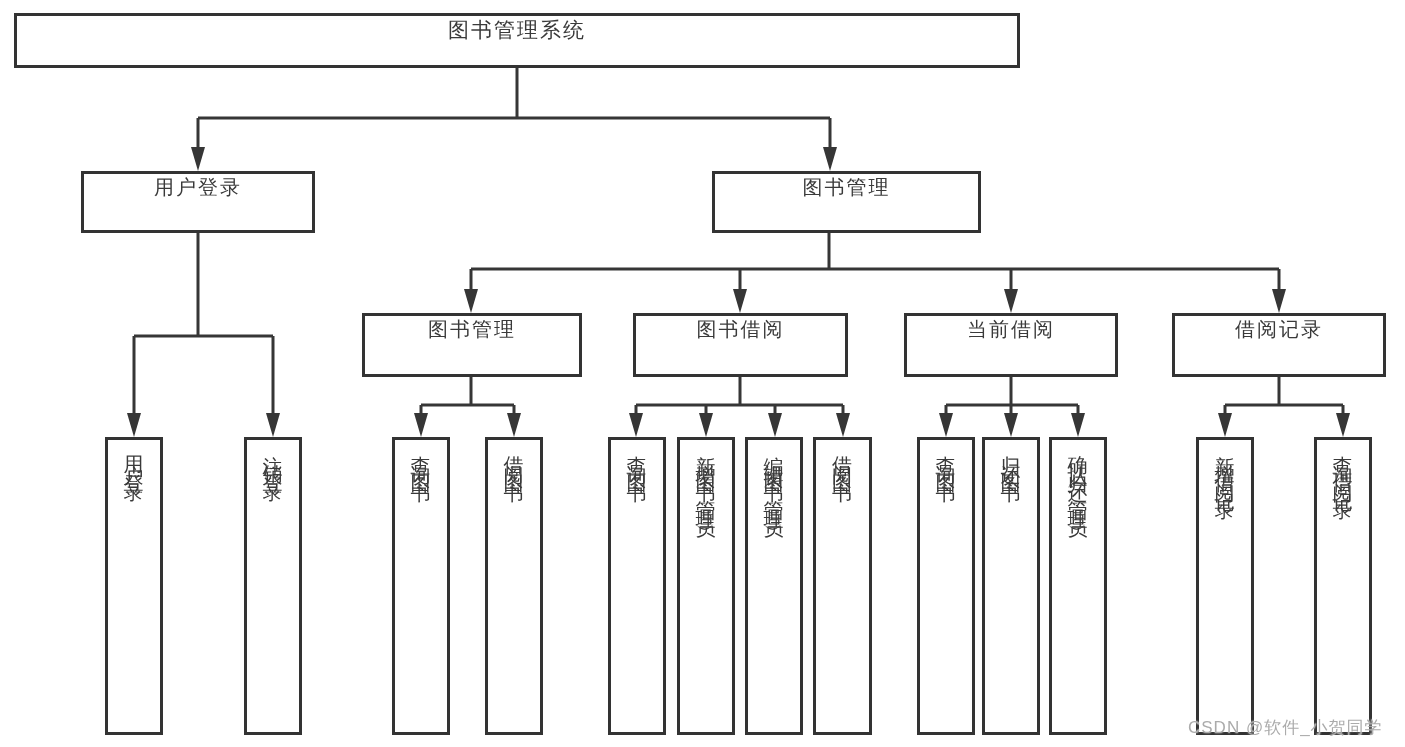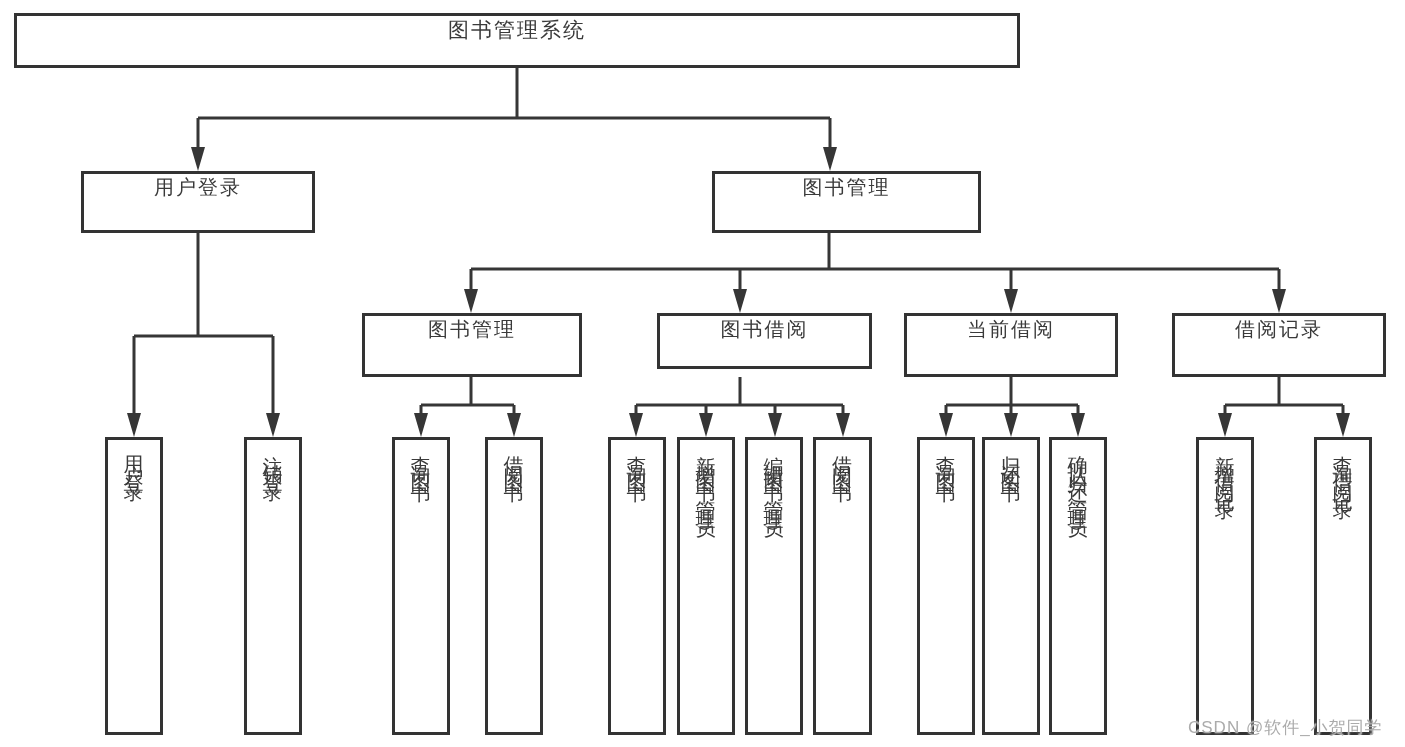--- a/index.html
+++ b/index.html
@@ -111,21 +111,21 @@
   <div class="node hbox" style="left:81px; top:171px; width:234px; height:62px;">
     <span>用户登录</span>
   </div>
   <div class="node hbox" style="left:712px; top:171px; width:269px; height:62px;">
     <span>图书管理</span>
   </div>
 
   <div class="node hbox" style="left:362px; top:313px; width:220px; height:64px;">
     <span>图书管理</span>
   </div>
-  <div class="node hbox" style="left:633px; top:313px; width:215px; height:56px;margin-left:24px;">
+  <div class="node hbox" style="left:633px; top:313px; width:215px; height:64px;">
     <span>图书借阅</span>
   </div>
   <div class="node hbox" style="left:1172px; top:313px; width:214px; height:64px;">
     <span>借阅记录</span>
   </div>
   <div class="node hbox" style="left:904px; top:313px; width:214px; height:64px;">
     <span>当前借阅</span>
   </div>
 
   <div class="node vbox" style="left:105px; top:437px; width:58px; height:298px;">

